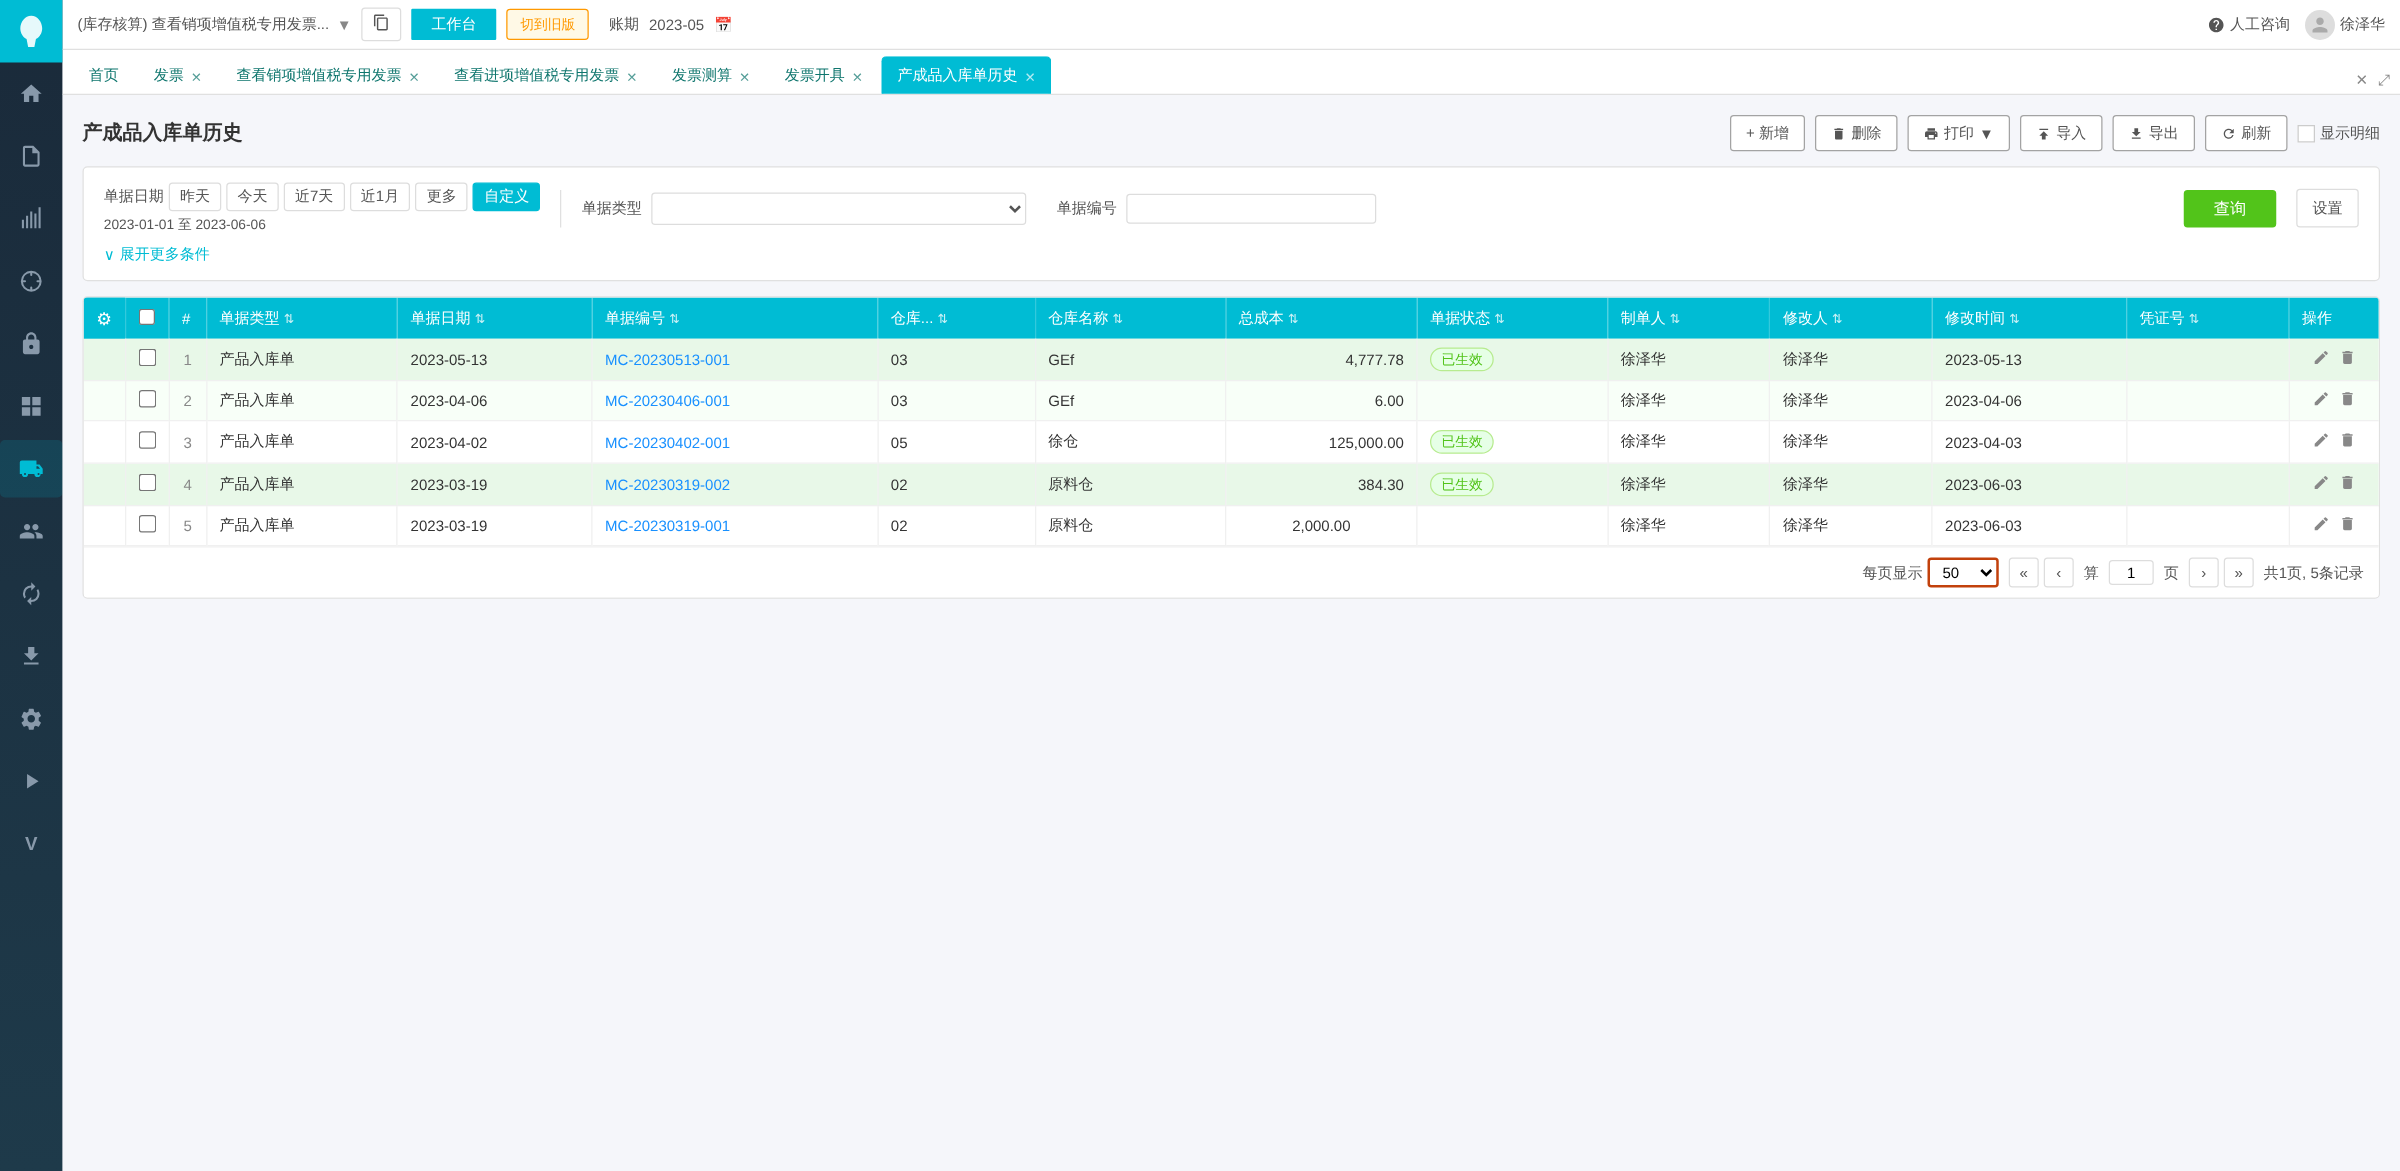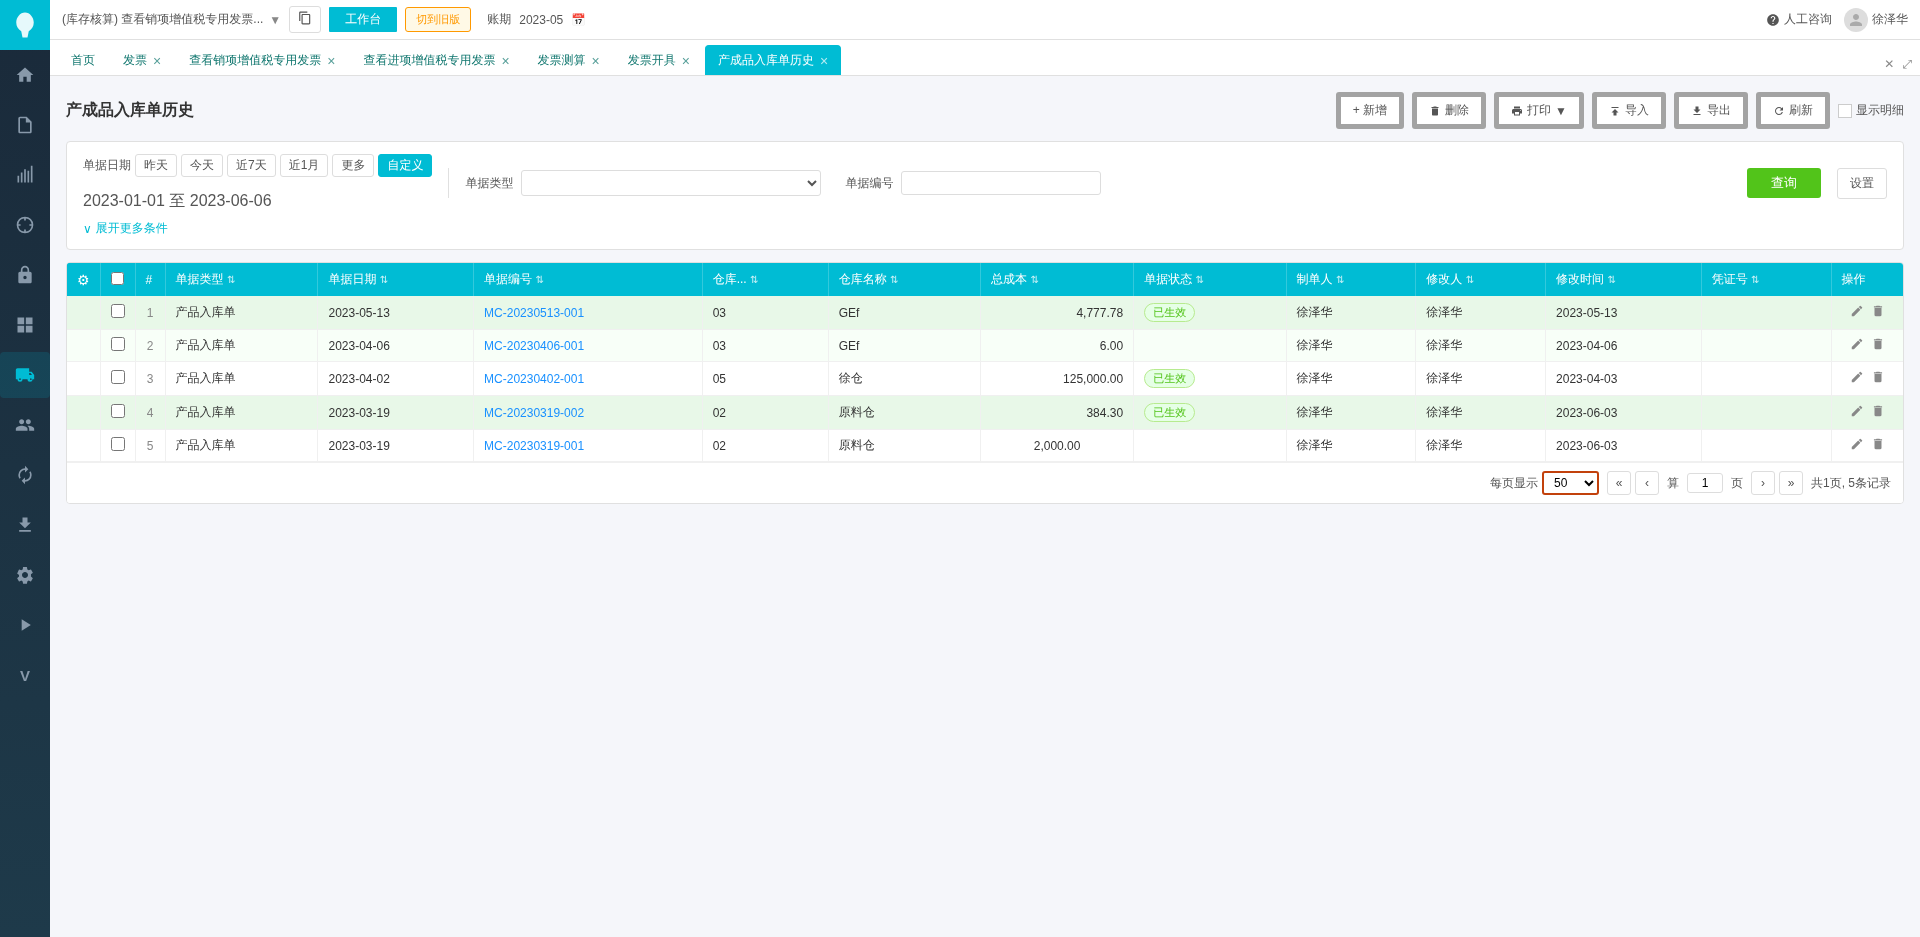--- a/index.html
+++ b/index.html
@@ -32,32 +32,32 @@
     .tab { height: 30px; padding: 0 12px; display: flex; align-items: center; gap: 6px; cursor: pointer; border-radius: 4px 4px 0 0; color: #0f766e; border: 1px solid transparent; border-bottom: none; font-size: 12px; white-space: nowrap; }
     .tab.active { background: #00bcd4; color: #fff; border-color: #00bcd4; }
     .tab-close { font-size: 14px; line-height: 1; opacity: 0.7; }
     .tab-actions { margin-left: auto; display: flex; align-items: center; gap: 8px; color: #888; padding-bottom: 4px; }
 
     
     .page { flex: 1; padding: 16px; overflow: auto; background: #f5f6fa; }
     .page-header { display: flex; align-items: center; justify-content: space-between; margin-bottom: 12px; }
     .page-title { font-size: 16px; font-weight: bold; color: #333; }
     .page-actions { display: flex; gap: 8px; align-items: center; }
-    .action-btn { padding: 5px 12px; border: 5px solid #a3a3a3; background: #fff; border-radius: 3px; cursor: pointer; color: #555; display: flex; align-items: center; gap: 4px; font-size: 12px; }
+    .action-btn { padding: 5px 12px; border: 1px solid #a3a3a3; background: #fff; border-radius: 3px; cursor: pointer; color: #555; display: flex; align-items: center; gap: 4px; font-size: 12px; }
     .show-detail { display: flex; align-items: center; gap: 4px; color: #555; font-size: 12px; cursor: pointer; }
     .checkbox-square { width: 14px; height: 14px; border: 1px solid #ccc; background: #fff; display: inline-block; }
 
     
     .filter-area { background: #fff; border: 1px solid #e0e0e0; border-radius: 4px; padding: 12px 16px; margin-bottom: 12px; }
     .filter-row { display: flex; align-items: center; gap: 16px; flex-wrap: wrap; }
     .filter-label { color: #555; white-space: nowrap; }
     .filter-date-btns { display: flex; gap: 4px; align-items: center; }
     .date-btn { padding: 2px 8px; border: 1px solid #ddd; background: #fff; border-radius: 3px; cursor: pointer; color: #555; font-size: 12px; }
     .date-btn.custom { background: #00bcd4; color: #fff; border-color: #00bcd4; }
-    .date-range { color: #555; font-size: 16px; margin-top: 14px; }
+    .date-range { color: #555; font-size: 11px; margin-top: 3px; }
     .filter-divider { width: 1px; height: 30px; background: #e0e0e0; }
     .filter-item { display: flex; align-items: center; gap: 8px; }
     .filter-input { padding: 4px 8px; border: 1px solid #ddd; border-radius: 3px; color: #555; width: 200px; }
     .filter-select { padding: 4px 8px; border: 1px solid #ddd; border-radius: 3px; color: #555; width: 300px; background: #fff; }
     .filter-expand { display: flex; align-items: center; gap: 4px; color: #00bcd4; cursor: pointer; font-size: 12px; }
     .query-btn { padding: 6px 24px; background: #52c41a; color: #fff; border: none; border-radius: 3px; cursor: pointer; font-size: 13px; }
     .setting-btn { padding: 6px 12px; border: 1px solid #ddd; background: #fff; color: #555; border-radius: 3px; cursor: pointer; }
 
     
     .table-wrap { background: #fff; border: 1px solid #e0e0e0; border-radius: 4px; overflow: hidden; }

